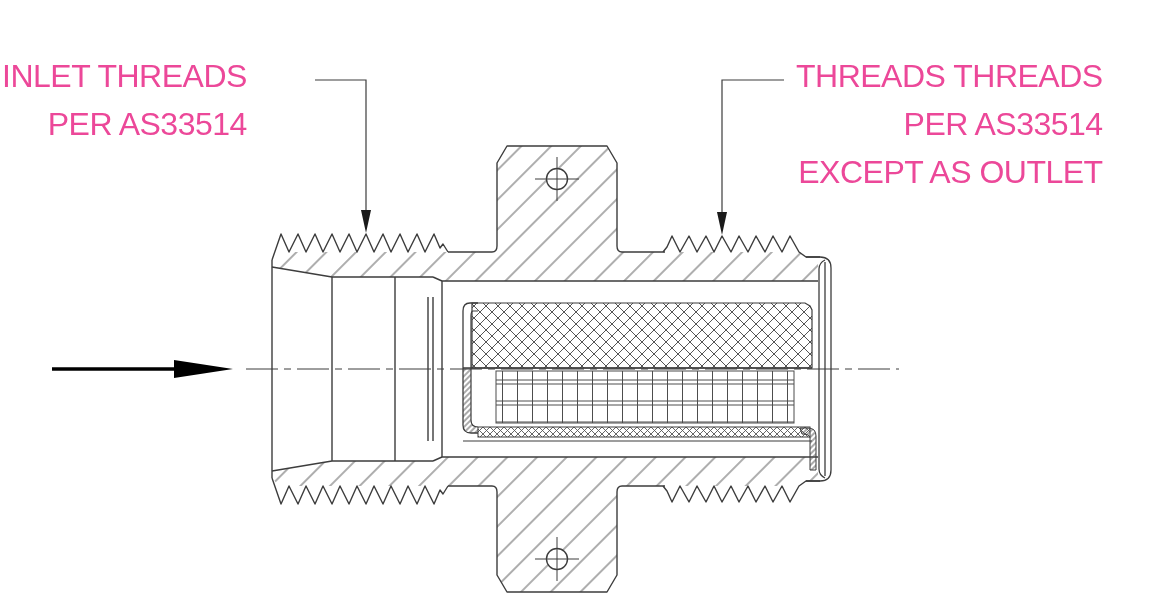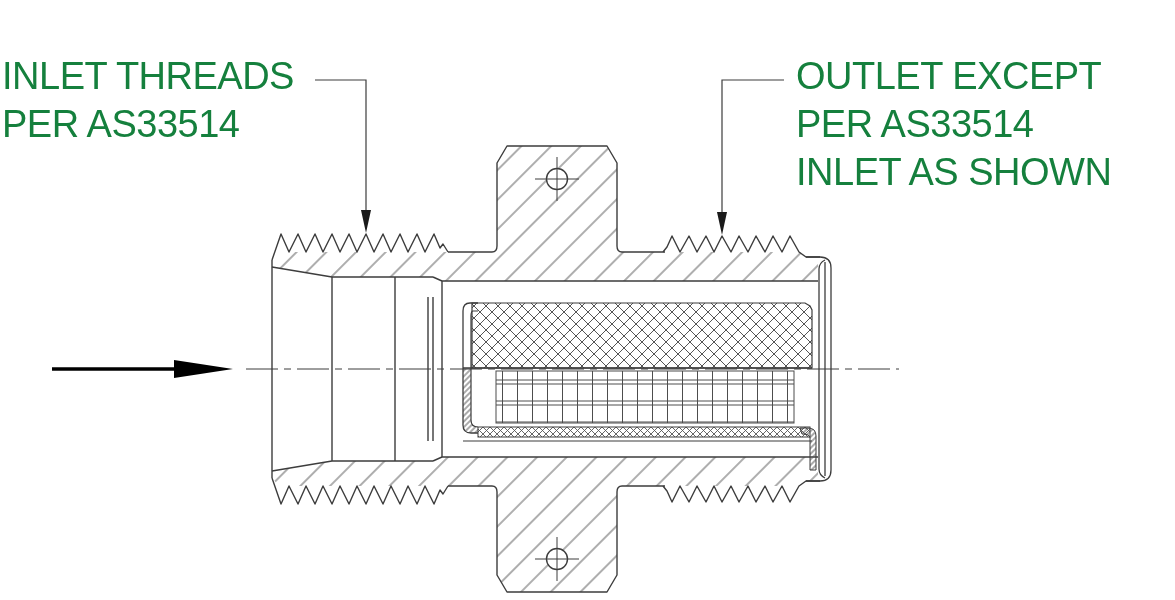--- a/index.html
+++ b/index.html
@@ -2,22 +2,22 @@
 <html><head>
 <meta charset="utf-8">
 <style>
   html,body{margin:0;padding:0;background:#ffffff;}
   .stage{
     position:relative;width:1175px;height:600px;background:#ffffff;
     font-family:"Liberation Sans","DejaVu Sans",sans-serif;overflow:hidden;
   }
   .stage svg{position:absolute;left:0;top:0;}
   .callout{
-    position:absolute;color:#15803d;font-size:38px;line-height:48px;
-    letter-spacing:-0.5px;white-space:nowrap;
+    position:absolute;color:#ec4899;font-size:32px;line-height:48px;
+    letter-spacing:-0.5px;white-space:nowrap;text-align:right;
   }
   .callout div{height:48px;}
   #inlet-label{left:2px;top:52px;}
   #outlet-label{left:796px;top:52px;}
   #flow-label{left:54px;top:306px;}
 </style>
 </head>
 <body>
 
 <div class="stage">
@@ -118,19 +118,19 @@
       <polygon points="233,369 174,360 174,378" fill="#000000"></polygon>
     </g>
   </svg>
 
   <div class="callout" id="inlet-label">
     <div>INLET THREADS</div>
     <div>PER AS33514</div>
   </div>
 
   <div class="callout" id="outlet-label">
-    <div>OUTLET EXCEPT</div>
+    <div>THREADS THREADS</div>
     <div>PER AS33514</div>
-    <div>INLET AS SHOWN</div>
+    <div>EXCEPT AS OUTLET</div>
   </div>
 
 
 </div>
 
 </body></html>

